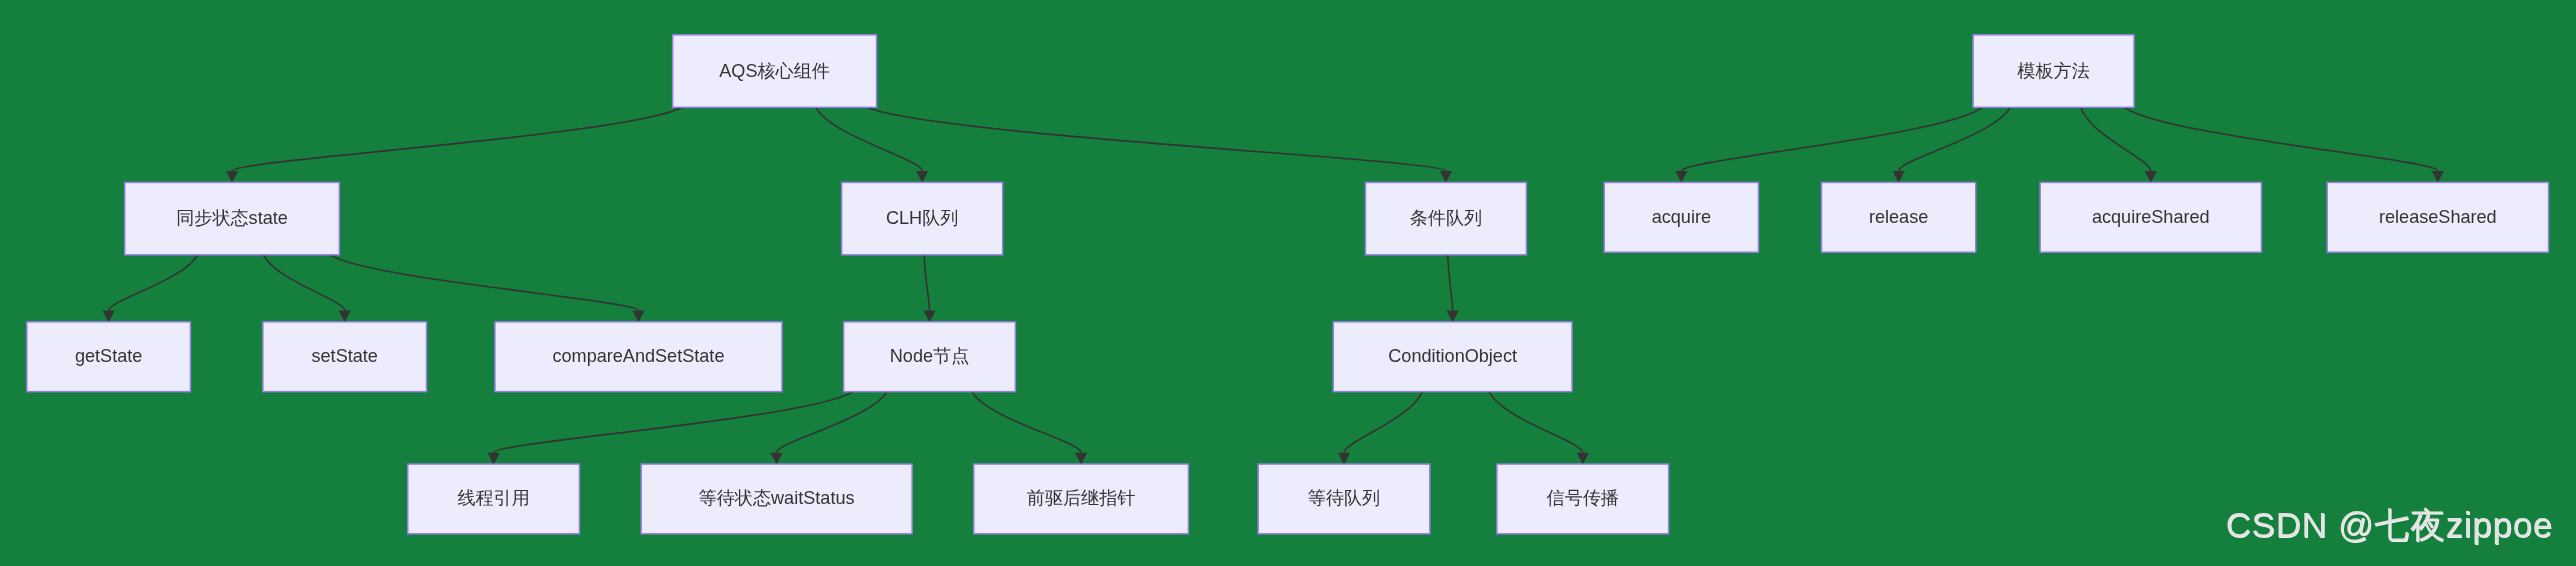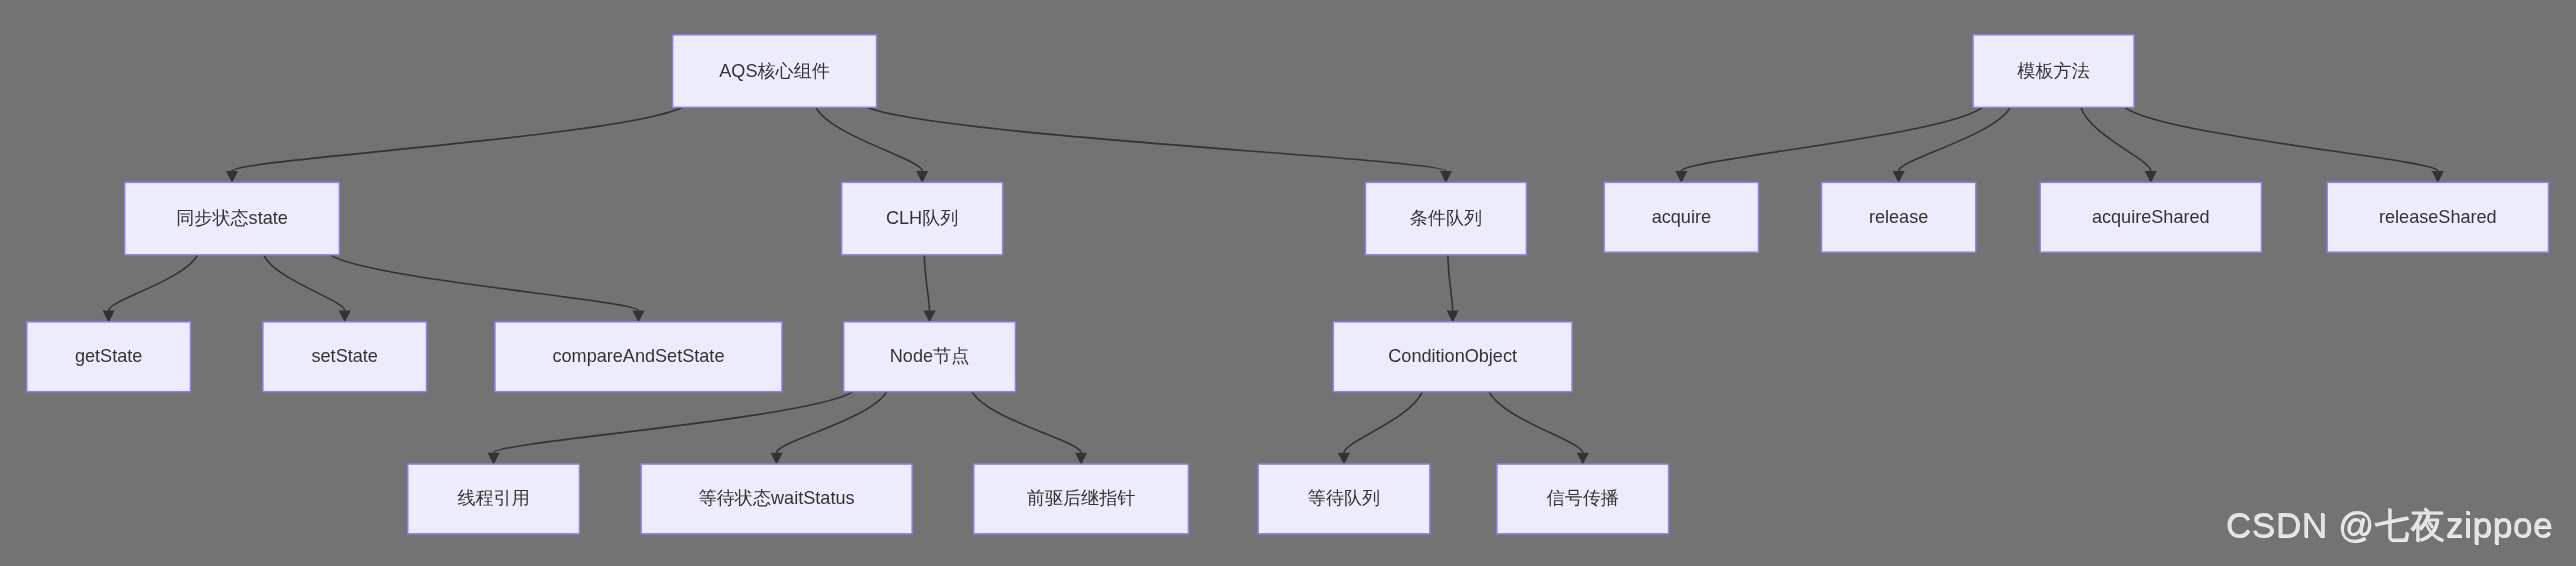--- a/index.html
+++ b/index.html
@@ -4,21 +4,21 @@
 <style>
   html, body {
     margin: 0;
     padding: 0;
     background: #ffffff;
   }
   #canvas {
     position: relative;
     width: 2576px;
     height: 566px;
-    background: #737373;
+    background: #15803d;
     overflow: hidden;
     font-family: "Liberation Sans", "DejaVu Sans", sans-serif;
   }
   #diagram-svg {
     position: absolute;
     left: 0;
     top: 0;
     width: 2576px;
     height: 566px;
   }

